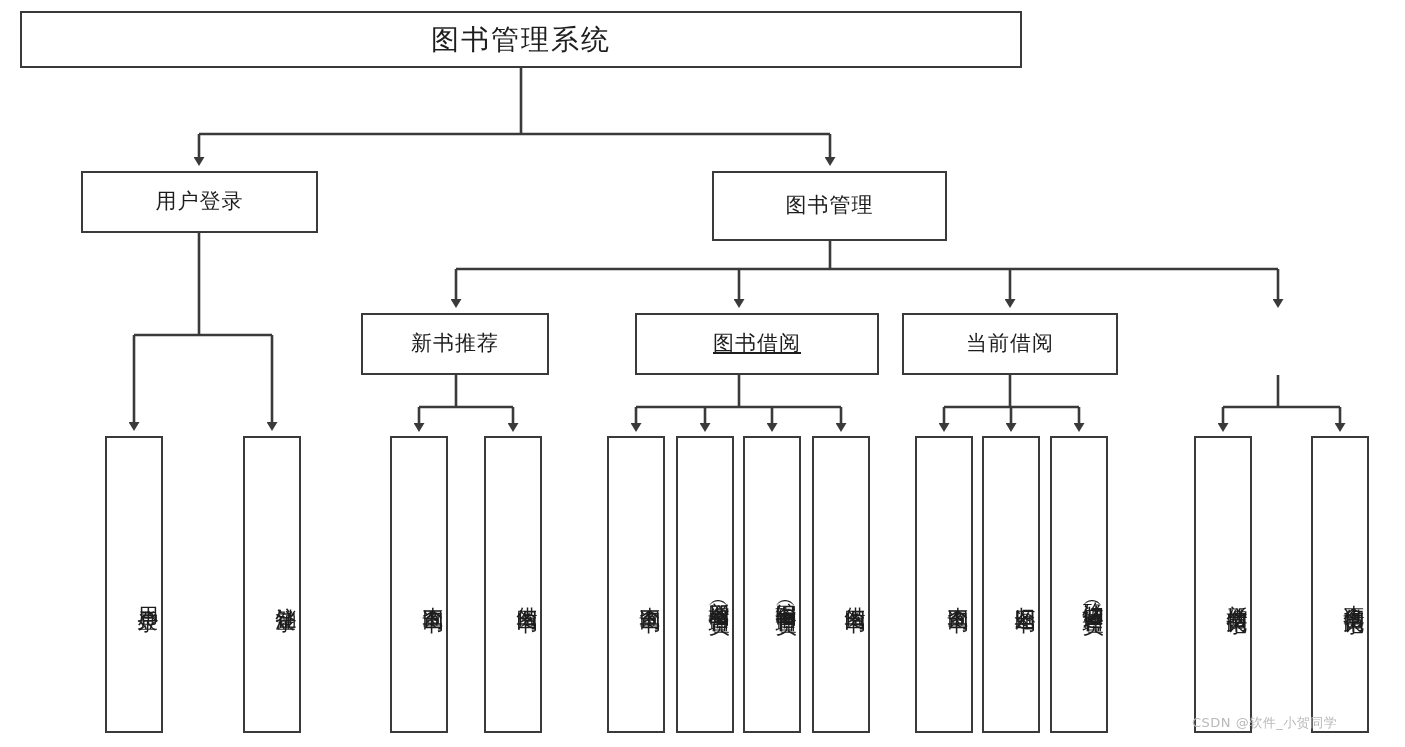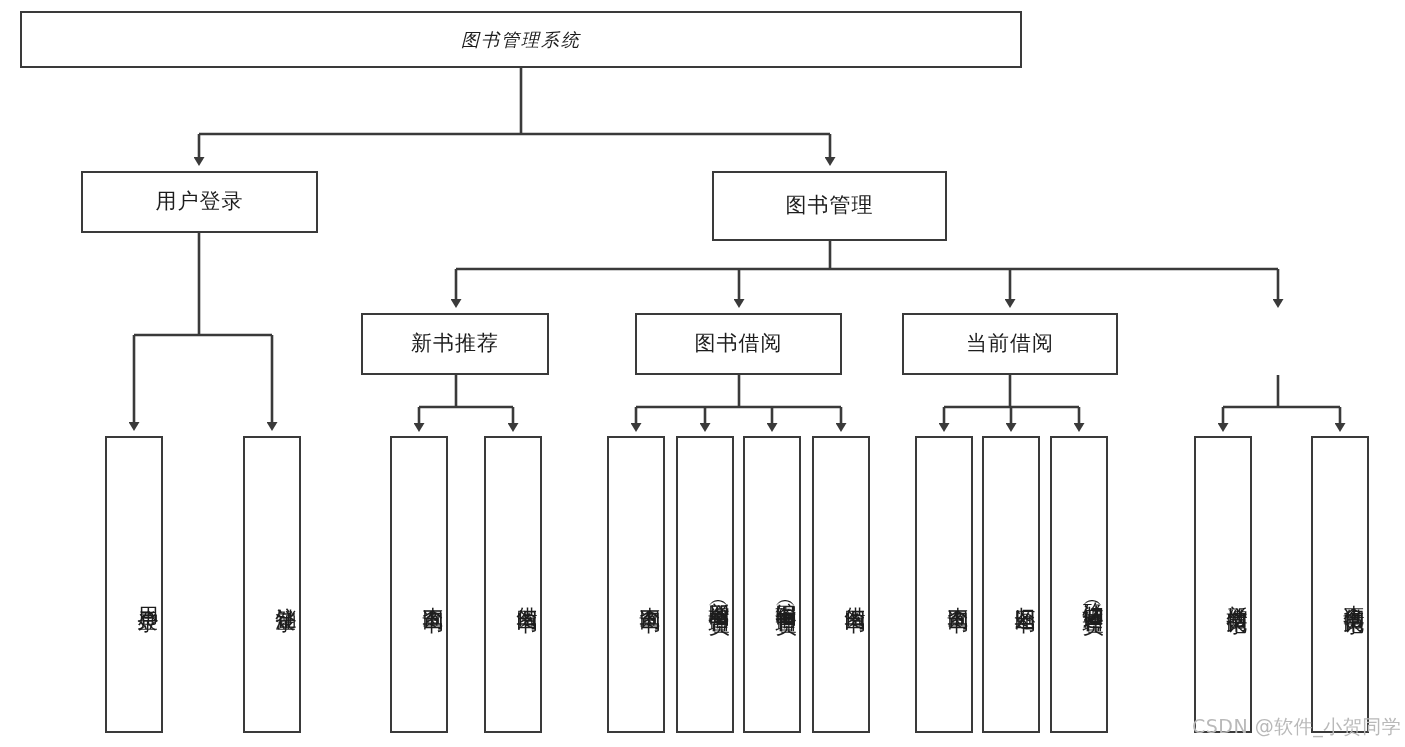--- a/index.html
+++ b/index.html
@@ -36,42 +36,41 @@
     justify-content: center;
     color: #1d1d1d;
     text-align: center;
   }
   .node.horiz {
     font-size: 21px;
     line-height: 1.2;
     letter-spacing: 1px;
   }
   .node.root {
-    font-size: 18px;
+    font-size: 28px;
     letter-spacing: 2px;
-    font-style: italic;
   }
   .node.vert {
     writing-mode: vertical-rl;
     text-orientation: upright;
     font-size: 21px;
     line-height: 1.28;
     letter-spacing: 2px;
     padding-top: 18px;
     align-items: flex-start;
     justify-content: center;
   }
   .node.vert .vlabel {
     display: block;
     writing-mode: vertical-rl;
     text-orientation: upright;
   }
   .watermark {
     position: absolute;
-    font-size: 19px;
+    font-size: 13px;
     color: #b9b9b9;
     letter-spacing: 0.5px;
     white-space: nowrap;
     user-select: none;
   }
 </style>
 </head>
 <body>
 
 <div id="diagram-root">
@@ -134,21 +133,21 @@
   <div class="node horiz" style="left:81px; top:171px; width:237px; height:62px;">
     <span>用户登录</span>
   </div>
   <div class="node horiz" style="left:712px; top:171px; width:235px; height:70px;">
     <span>图书管理</span>
   </div>
 
   <div class="node horiz" style="left:361px; top:313px; width:188px; height:62px;">
     <span>新书推荐</span>
   </div>
-  <div class="node horiz" style="left:635px; top:313px; width:207px; height:62px;">
+  <div class="node horiz" style="left:635px; top:313px; width:244px; height:62px;text-decoration:underline;">
     <span>图书借阅</span>
   </div>
   <div class="node horiz" style="left:902px; top:313px; width:216px; height:62px;">
     <span>当前借阅</span>
   </div>
 
   <div class="node vert" style="left:105px; top:436px; width:58px; height:297px;">
     <span class="vlabel">用户登录</span>
   </div>
   <div class="node vert" style="left:243px; top:436px; width:58px; height:297px;">

